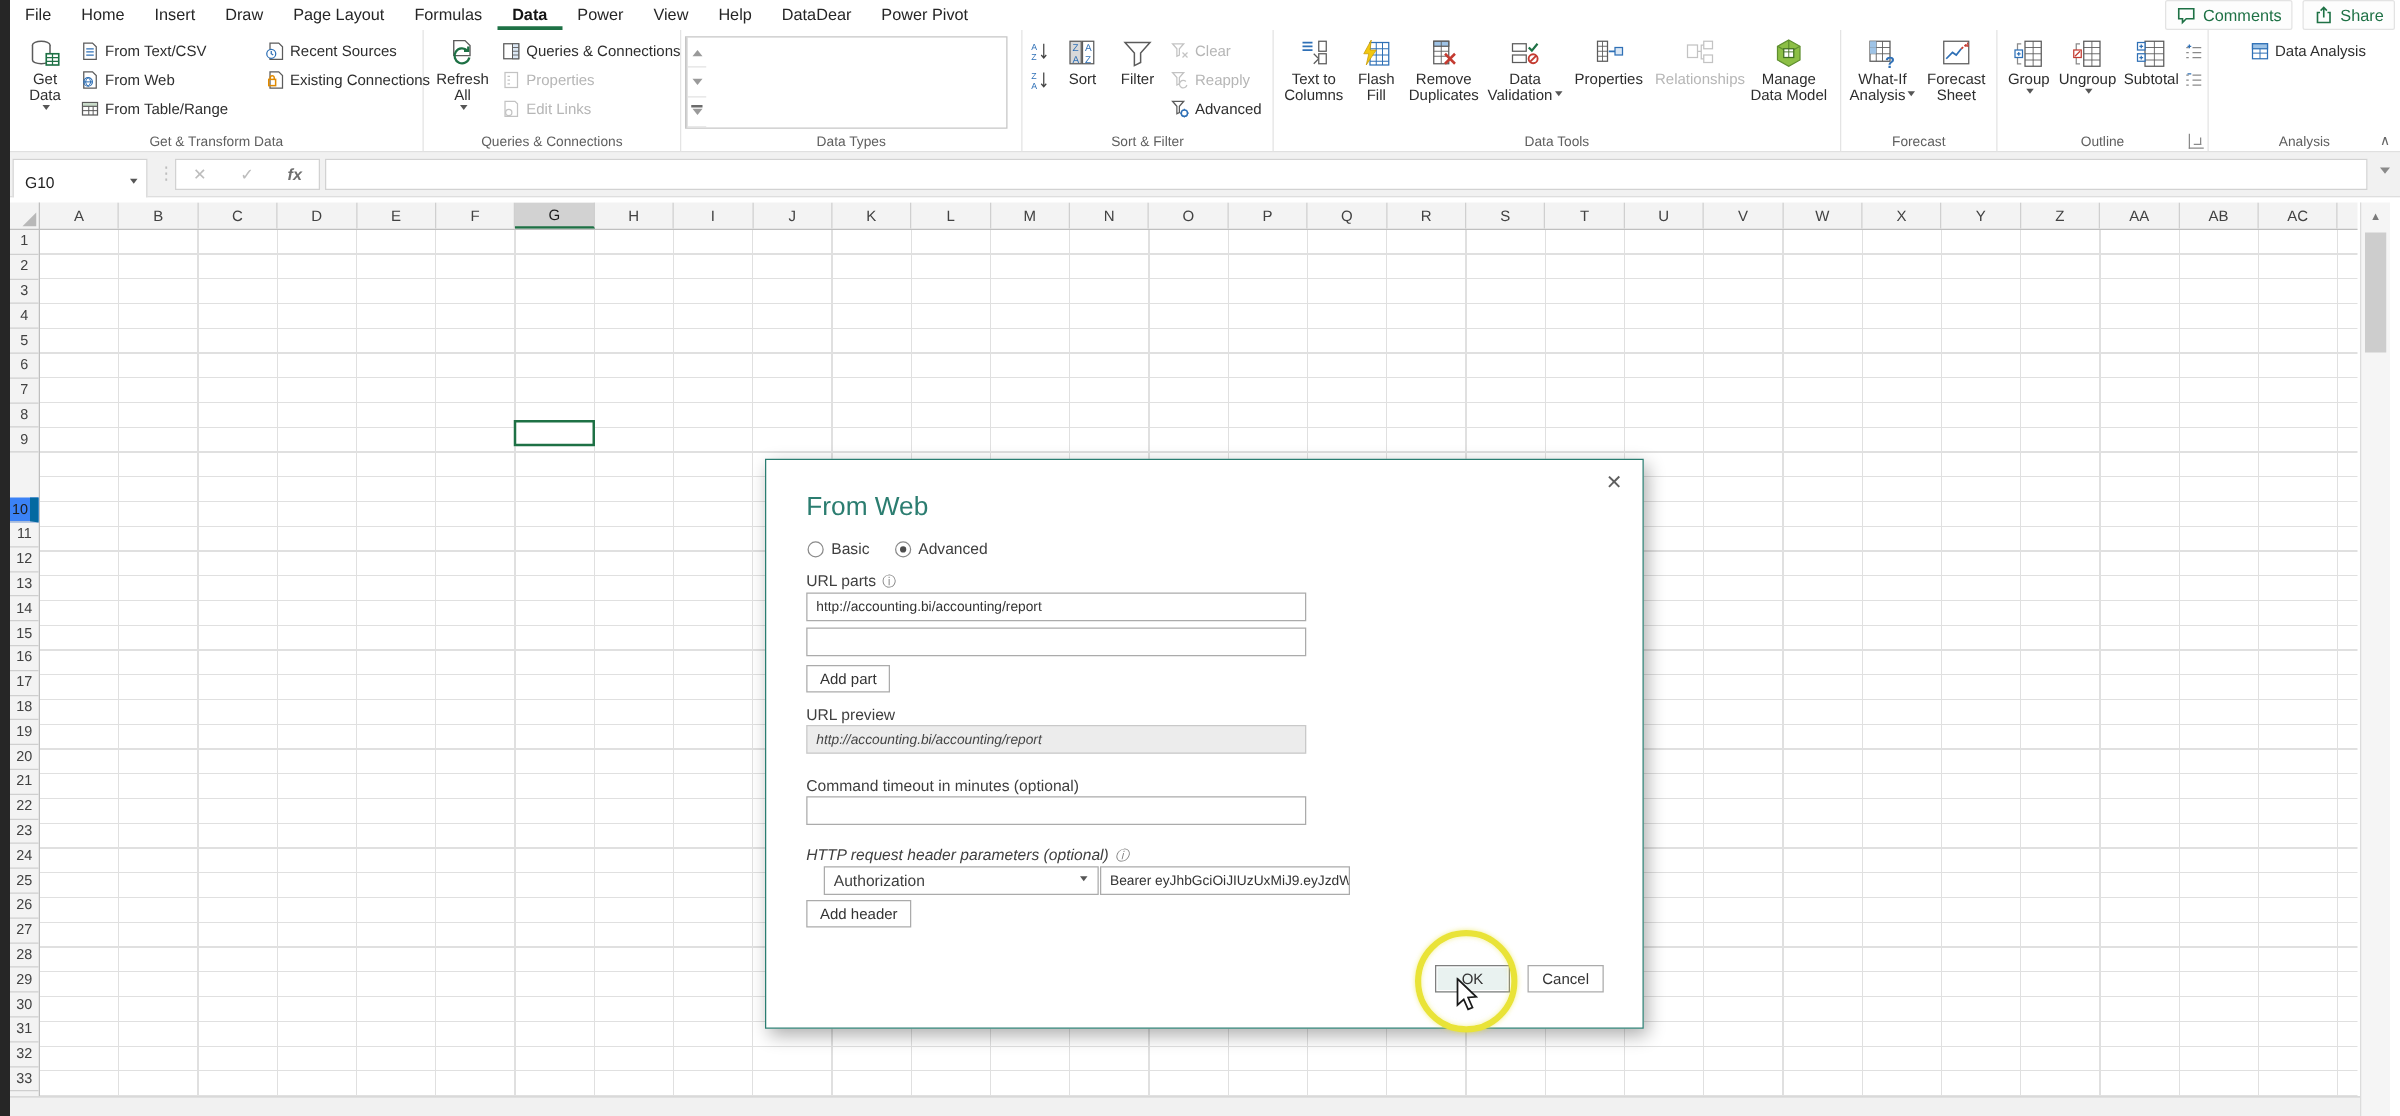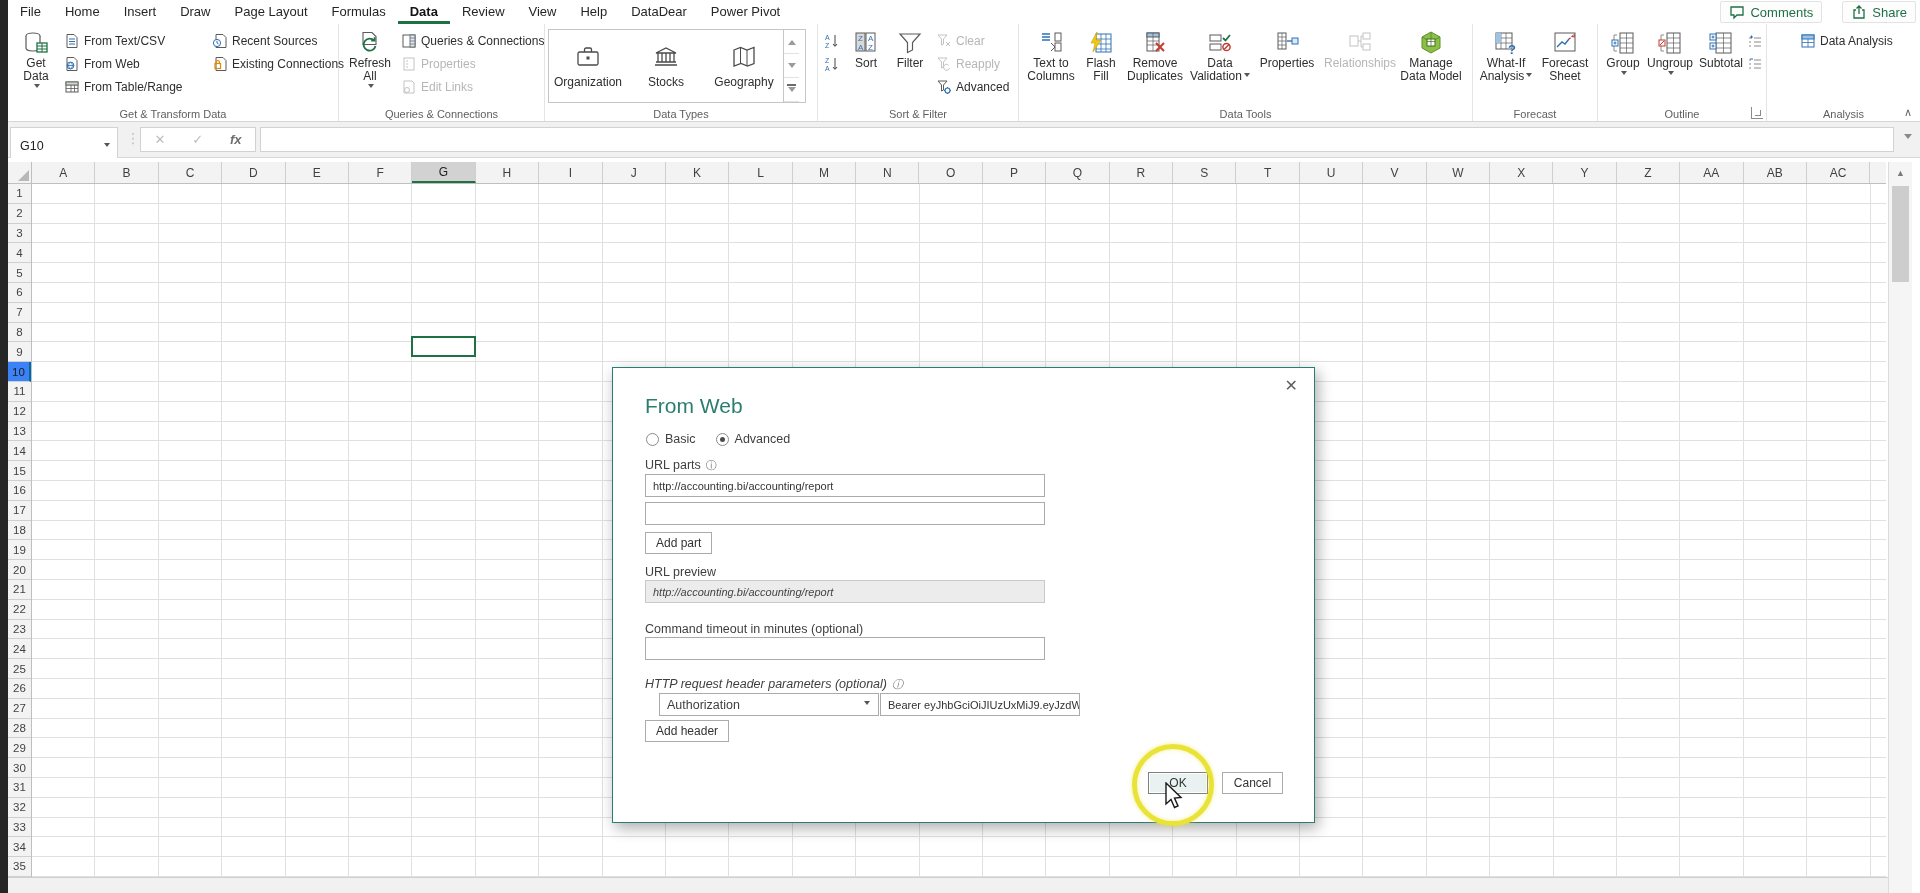--- a/index.html
+++ b/index.html
@@ -5,21 +5,21 @@
   * { margin:0; padding:0; box-sizing:border-box; }
   html,body { background:#888; }
   .stage { position:relative; width:1920px; height:893px; background:#fff; overflow:hidden;
            font-family:"Liberation Sans", sans-serif; color:#333; }
   .edge-strip { position:absolute; left:0; top:0; width:8px; height:893px; background:#262626; }
 
   
   .menubar { position:absolute; left:8px; top:0; right:0; height:24px; background:#fff; display:flex; align-items:stretch; }
   .mtab { padding:4px 12px 0; font-size:13px; color:#262626; white-space:nowrap; cursor:default; }
   .mtab.active { border-bottom:3px solid #1e7145; color:#141414; font-weight:bold; }
-  .top-right { position:absolute; right:4px; top:0; height:24px; display:flex; align-items:center; gap:20px; }
+  .top-right { position:absolute; right:4px; top:0; height:24px; display:flex; gap:8px; }
   .tr-btn { display:flex; align-items:center; gap:5px; font-size:13px; color:#1e7145; padding:2px 8px;
             border:1px solid #e3e3e3; background:#fdfdfd; border-radius:2px; }
 
   
   .ribbon { position:absolute; left:8px; top:24px; right:0; height:98px; background:#fff;
             border-bottom:1px solid #d6d6d6; display:flex; }
   .rgroup { position:relative; border-right:1px solid #e4e4e4; padding:2px 3px 16px; display:flex; align-items:flex-start; }
   .glabel { position:absolute; bottom:1px; left:0; right:0; text-align:center; font-size:11px; color:#5f5f5f; white-space:nowrap; }
   .bigbtn { display:flex; flex-direction:column; align-items:center; gap:1px; padding:4px 2px 2px; height:78px;
             font-size:12px; line-height:13px; text-align:center; color:#2e2e2e; cursor:default; }
@@ -64,21 +64,21 @@
   .sheet { position:absolute; left:8px; top:158px; right:0; bottom:0; background:#fff; }
   .corner { position:absolute; left:0; top:4px; width:24px; height:22px; background:#f3f3f3; border-right:1px solid #bfbfbf; border-bottom:1px solid #bfbfbf; }
   .corner::after { content:""; position:absolute; right:2px; bottom:2px; border-left:11px solid transparent; border-bottom:11px solid #b8b8b8; }
   .colhdrs { position:absolute; left:24px; top:4px; width:1854px; height:22px; display:flex; background:#f3f3f3; border-bottom:1px solid #bfbfbf; overflow:hidden; }
   .colhdr { width:63.4px; flex:none; border-right:1px solid #cfcfcf; font-size:12px; color:#424242;
             display:flex; align-items:center; justify-content:center; }
   .colhdr.sel { background:#d2d2d2; border-bottom:2px solid #1e7145; color:#1c1c1c; }
   .rowhdrs { position:absolute; left:0; top:26px; width:24px; bottom:16px; background:#f3f3f3; border-right:1px solid #bfbfbf; overflow:hidden; }
   .rowhdr { height:19.8px; border-bottom:1px solid #cfcfcf; font-size:11.5px; color:#424242;
             display:flex; align-items:center; justify-content:center; }
-  .rowhdr.sel { background:#3b82f6; border-right:2px solid #0369a1; color:#1c1c1c; }
+  .rowhdr.sel { background:#3b82f6; border-right:7px solid #0369a1; color:#1c1c1c;margin-top:36px; }
   .cells { position:absolute; left:24px; top:26px; width:1854px; bottom:16px;
            background-image:
              repeating-linear-gradient(to right, transparent 0px, transparent 62.4px, #e0e0e0 62.4px, #e0e0e0 63.4px),
              repeating-linear-gradient(to bottom, transparent 0px, transparent 18.8px, #e0e0e0 18.8px, #e0e0e0 19.8px); }
   .selcell { position:absolute; left:403px; top:178.2px; width:65px; height:21px; border:2px solid #1e7145; background:#fff; }
   .vscroll { position:absolute; right:8px; top:4px; width:24px; bottom:0; background:#f5f5f5; border-left:1px solid #dcdcdc; }
   .vscroll .up { height:22px; display:flex; align-items:center; justify-content:center; font-size:9px; color:#7a7a7a; }
   .vscroll .thumb { position:absolute; left:3px; right:3px; top:24px; height:96px; background:#cdcdcd; }
   .hband { position:absolute; left:0; right:32px; bottom:0; height:16px; background:#f1f1f1; border-top:1px solid #cfcfcf; }
 
@@ -117,21 +117,21 @@
 
   <div class="menubar">
     <div style="display:flex;">
         <div class="mtab">File</div>
         <div class="mtab">Home</div>
         <div class="mtab">Insert</div>
         <div class="mtab">Draw</div>
         <div class="mtab">Page Layout</div>
         <div class="mtab">Formulas</div>
         <div class="mtab active">Data</div>
-        <div class="mtab">Review</div>
+        <div class="mtab">Power</div>
         <div class="mtab">View</div>
         <div class="mtab">Help</div>
         <div class="mtab">DataDear</div>
         <div class="mtab">Power Pivot</div>
       </div>
   </div>
   <div class="top-right">
     <div class="tr-btn">
       <svg class="i16" viewBox="0 0 16 16">
           <path d="M2 3h12v8H8l-3 3v-3H2z" fill="none" stroke="#1e7145" stroke-width="1.3"></path>
@@ -237,44 +237,20 @@
               <circle cx="6" cy="11" r="2.5" stroke="#c3c3c3" fill="none"></circle>
             </svg>
           <span>Edit Links</span>
         </div>
       </div>
       <div class="glabel">Queries &amp; Connections</div>
     </div>
 
     <div class="rgroup" style="width:273px;">
       <div class="gallery" style="width:258px;">
-        <div style="display:flex;">
-            <div class="gitem">
-              <svg class="i26" viewBox="0 0 26 26">
-                <rect x="3" y="8" width="20" height="13" rx="1.5" fill="#fff" stroke="#4a4a4a" stroke-width="1.3"></rect>
-                <path d="M9.5 8V5.5a1.5 1.5 0 0 1 1.5-1.5h4a1.5 1.5 0 0 1 1.5 1.5V8" fill="none" stroke="#4a4a4a" stroke-width="1.3"></path>
-                <rect x="11.5" y="12.5" width="3" height="3" fill="#4a4a4a"></rect>
-              </svg>
-              <span>Organization</span>
-            </div>
-            <div class="gitem">
-              <svg class="i26" viewBox="0 0 26 26">
-                <path d="M3 9l10-5 10 5z" fill="none" stroke="#4a4a4a" stroke-width="1.3"></path>
-                <path d="M5 9v9M9 9v9M13 9v9M17 9v9M21 9v9M3 18h20M2 21h22" stroke="#4a4a4a" stroke-width="1.3"></path>
-              </svg>
-              <span>Stocks</span>
-            </div>
-            <div class="gitem">
-              <svg class="i26" viewBox="0 0 26 26">
-                <path d="M3 6l6.5-2.5L16 6l7-2.5v16L16.5 22 10 19.5 3 22z" fill="#fff" stroke="#4a4a4a" stroke-width="1.3"></path>
-                <path d="M9.5 3.5v16M16 6v16" stroke="#4a4a4a" stroke-width="1"></path>
-              </svg>
-              <span>Geography</span>
-            </div>
-          </div>
         <div class="gscroll">
           <div>
               <span class="tri-up"></span>
             </div>
           <div>
               <span class="tri-dn"></span>
             </div>
           <div>
               <span class="tri-more">
                 <i></i>

